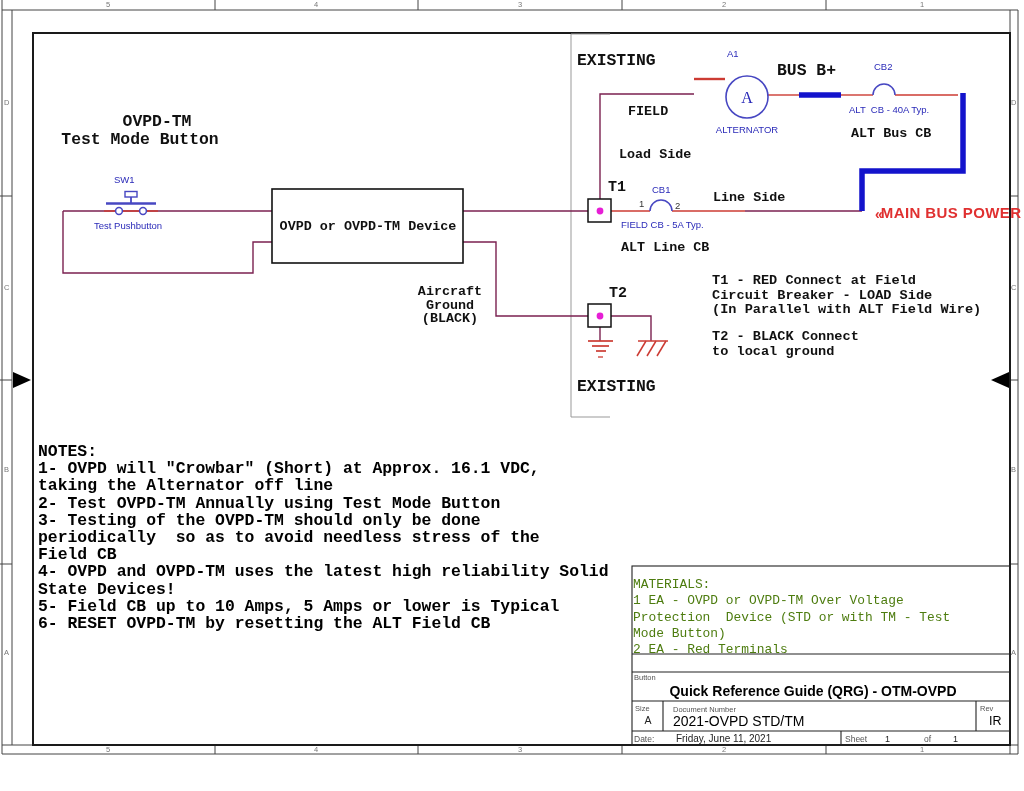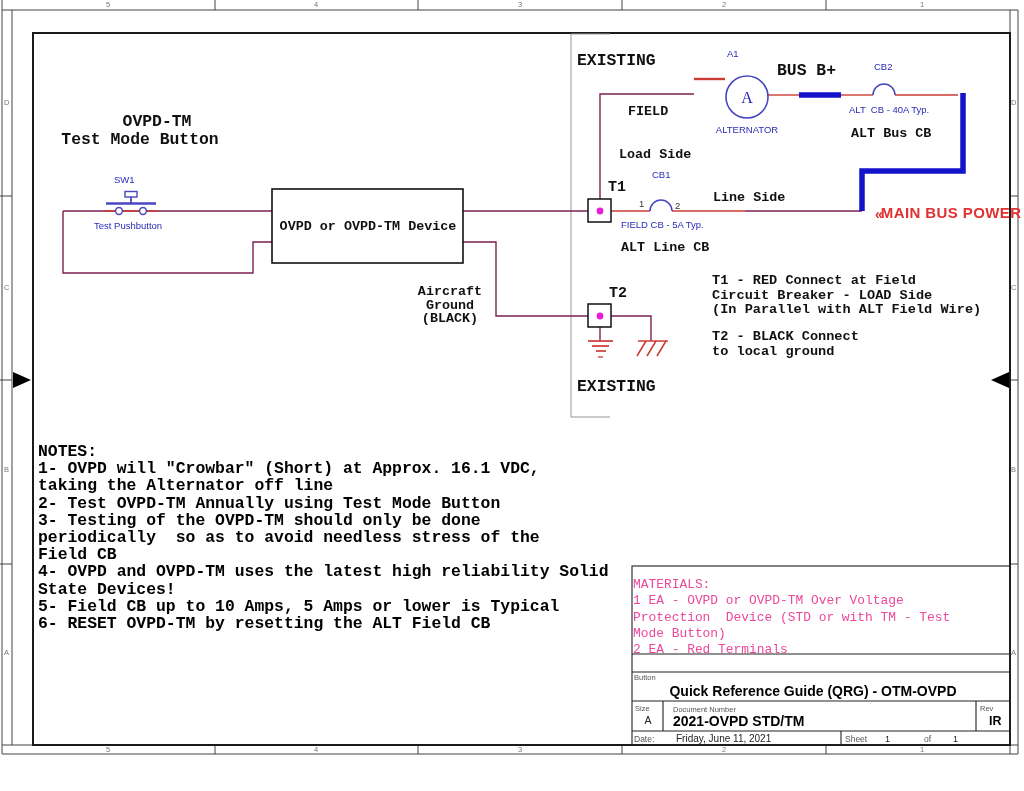--- a/index.html
+++ b/index.html
@@ -11,30 +11,30 @@
   .s16{font-size:16.4px;line-height:17.5px;}
   .s15{font-size:15px;line-height:15px;}
   .s13{font-size:13.4px;line-height:15px;}
   .ctr{transform:translateX(-50%);text-align:center;}
   .blue{font-size:9.5px;color:#2a2ab8;text-align:right;}
   .pin{font-size:9.5px;color:#333;}
   .notes{font-family:"Liberation Mono",monospace;font-weight:bold;color:#000;
          font-size:16.4px;line-height:17.2px;}
   .tnote{font-family:"Liberation Mono",monospace;font-weight:bold;color:#111;
          font-size:13.6px;line-height:14.6px;}
-  .mats{font-family:"Liberation Mono",monospace;color:#ec4899;
+  .mats{font-family:"Liberation Mono",monospace;color:#4d7c0f;
         font-size:12.9px;line-height:16.3px;}
   .mbp{color:#e03030;font-weight:bold;}
   .mbp .chev{font-size:14px;vertical-align:-1px;letter-spacing:-2px;}
   .mbp .txt{font-size:15px;letter-spacing:.4px;}
   .zn{font-size:7.5px;color:#777;line-height:8px;}
   .tb-lab{font-size:7.5px;color:#555;line-height:8px;}
   .tb-lab8{font-size:8.5px;color:#555;line-height:9px;}
   .tb-title{font-size:14px;font-weight:bold;color:#000;}
-  .tb-doc{font-size:14px;font-weight:bold;color:#000;}
+  .tb-doc{font-size:14px;font-weight:normal;color:#000;}
   .tb-sm{font-size:10px;color:#222;}
   .alt-a{font-family:"Liberation Serif",serif;font-size:16px;color:#2a2ab8;}
 </style>
 </head>
 <body>
 
 <div id="sheet">
 
   <svg id="wiring" width="1024" height="791" viewBox="0 0 1024 791">
 
@@ -174,21 +174,21 @@
 Ground
 (BLACK)</div>
   <div class="lbl mb s16" style="left:577px;top:52px">EXISTING</div>
   <div class="lbl mb s16" style="left:577px;top:378px">EXISTING</div>
   <div class="lbl mb s13" style="left:628px;top:104px">FIELD</div>
   <div class="lbl mb s13" style="left:619px;top:147px">Load Side</div>
   <div class="lbl mb s13" style="left:713px;top:190px">Line Side</div>
   <div class="lbl mb s15" style="left:608px;top:180px">T1</div>
   <div class="lbl mb s15" style="left:609px;top:286px">T2</div>
   <div class="lbl blue" style="left:727px;top:48px">A1</div>
-  <div class="lbl blue" style="left:652px;top:169px">CB1</div>
+  <div class="lbl blue" style="left:652px;top:184px">CB1</div>
   <div class="lbl blue" style="left:874px;top:61px">CB2</div>
   <div class="lbl alt-a ctr" style="left:747px;top:89px">A</div>
   <div class="lbl blue ctr" style="left:747px;top:124px">ALTERNATOR</div>
   <div class="lbl mb s16" style="left:777px;top:62px">BUS B+</div>
   <div class="lbl blue" style="left:849px;top:104px">ALT  CB - 40A Typ.</div>
   <div class="lbl mb s13" style="left:851px;top:126px">ALT Bus CB</div>
   <div class="lbl blue" style="left:621px;top:219px">FIELD CB - 5A Typ.</div>
   <div class="lbl mb s13" style="left:621px;top:240px">ALT Line CB</div>
   <div class="lbl pin" style="left:639px;top:198px">1</div>
   <div class="lbl pin" style="left:675px;top:200px">2</div>

